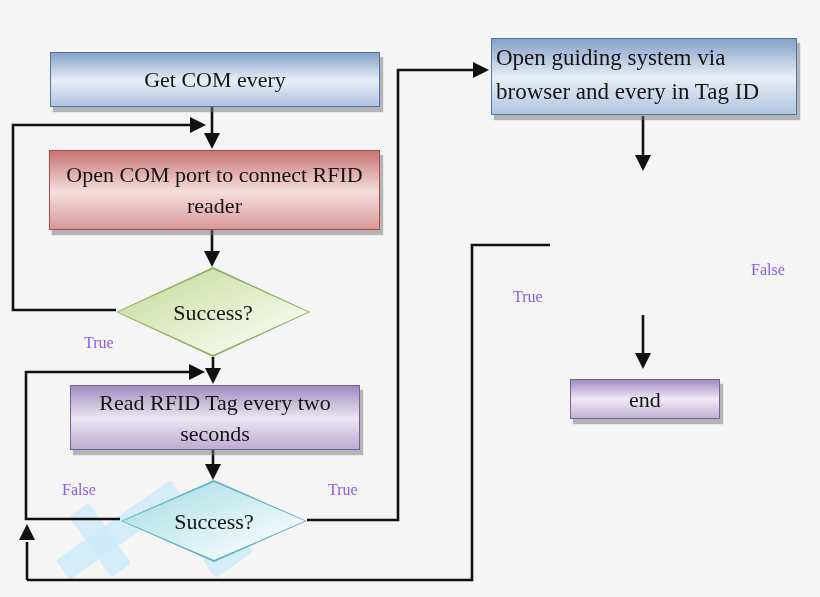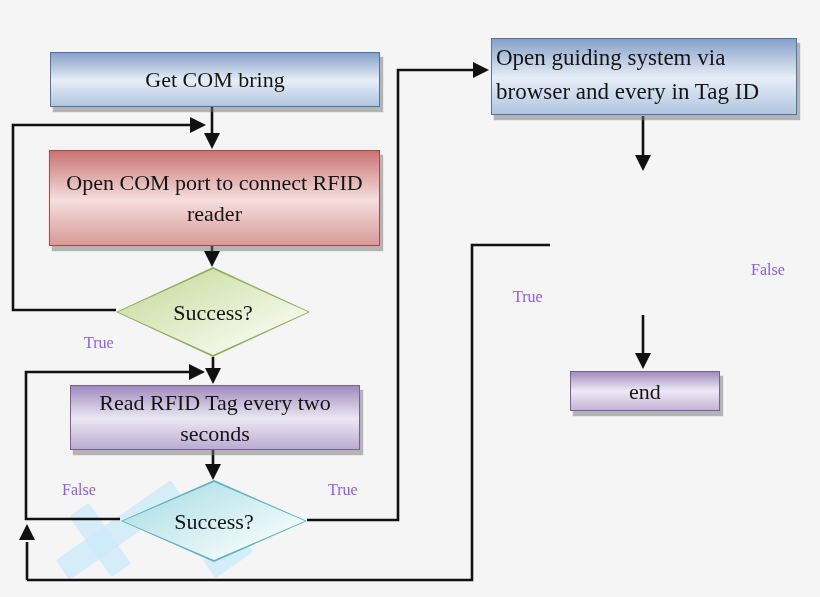--- a/index.html
+++ b/index.html
@@ -6,21 +6,21 @@
   body{font-family:"Liberation Serif","DejaVu Serif",serif;background:#ffffff;}
   #canvas{position:relative;width:820px;height:597px;background:#f5f5f6;overflow:hidden;}
 
   .node{position:absolute;display:flex;align-items:center;justify-content:center;
         text-align:center;color:#141414;box-sizing:border-box;z-index:3;}
 
   .procbox{border:1.6px solid;box-shadow:3px 5px 1px rgba(115,115,115,0.5);}
   .blue-box{border-color:#4f74a8;background:linear-gradient(to bottom,#86a1c8 0%,#e7eef7 52%,#b0c5e0 100%);}
   .red-box{border-color:#a84848;background:linear-gradient(to bottom,#c87472 0%,#f4dedd 52%,#d89a98 100%);}
   .purple-box{border-color:#74619c;background:linear-gradient(to bottom,#9f8cbe 0%,#ece7f3 52%,#bcabd1 100%);justify-content:center;}
-  .end-box{border-color:#74619c;background:linear-gradient(to bottom,#a08cc0 0%,#eee9f5 50%,#c3b3d6 100%);}
+  .end-box{border-color:#74619c;background:linear-gradient(to bottom,#a08cc0 0%,#eee9f5 50%,#c3b3d6 100%);margin-top:8px;}
 
   .diamond{position:absolute;z-index:3;filter:drop-shadow(4px 5px 1px rgba(115,115,115,0.5));}
   .diamond,.diamond-inner{clip-path:polygon(50% 0,100% 50%,50% 100%,0 50%);}
   .diamond-inner{position:absolute;inset:2px;display:flex;align-items:center;justify-content:center;color:#141414;}
   .green-d{background:#8fae60;}
   .green-d .diamond-inner{background:linear-gradient(155deg,#c9dc9e 10%,#f2f7e6 75%);}
   .cyan-d{background:#5fb3c1;}
   .cyan-d .diamond-inner{background:linear-gradient(155deg,#abdfe6 10%,#edf8fa 75%);}
   .pink-d{background:#c27676;}
   .pink-d .diamond-inner{background:linear-gradient(155deg,#e9b6b5 10%,#f9e9e9 75%);}
@@ -65,24 +65,24 @@
       <path d="M205,372 L189,364 L189,380 Z"></path>
       <path d="M27,524 L19,540 L35,540 Z"></path>
       <path d="M213,480 L205,464 L221,464 Z"></path>
       <path d="M489,70 L473,62 L473,78 Z"></path>
       <path d="M643,171 L635,155 L651,155 Z"></path>
       <path d="M643,369 L635,353 L651,353 Z"></path>
     </g>
   </svg>
 
   <div class="node procbox blue-box fs22" style="left:50px;top:52px;width:330px;height:55px;">
-    <span>Get COM bring</span>
+    <span>Get COM every</span>
   </div>
 
-  <div class="node procbox red-box fs22" style="left:49px;top:150px;width:331px;height:96px;padding:0 14px;">
+  <div class="node procbox red-box fs22" style="left:49px;top:150px;width:331px;height:80px;padding:0 14px;">
     <span>Open COM port to connect RFID reader</span>
   </div>
 
   <div class="node procbox purple-box fs22" style="left:70px;top:385px;width:290px;height:65px;padding:0 6px;">
     <span>Read RFID Tag every two seconds</span>
   </div>
 
   <div class="node procbox blue-box fs23" style="left:491px;top:38px;width:306px;height:77px;justify-content:flex-start;text-align:left;padding:2px 4px;align-items:flex-start;">
     <span>Open guiding system via browser and every in Tag ID</span>
   </div>

